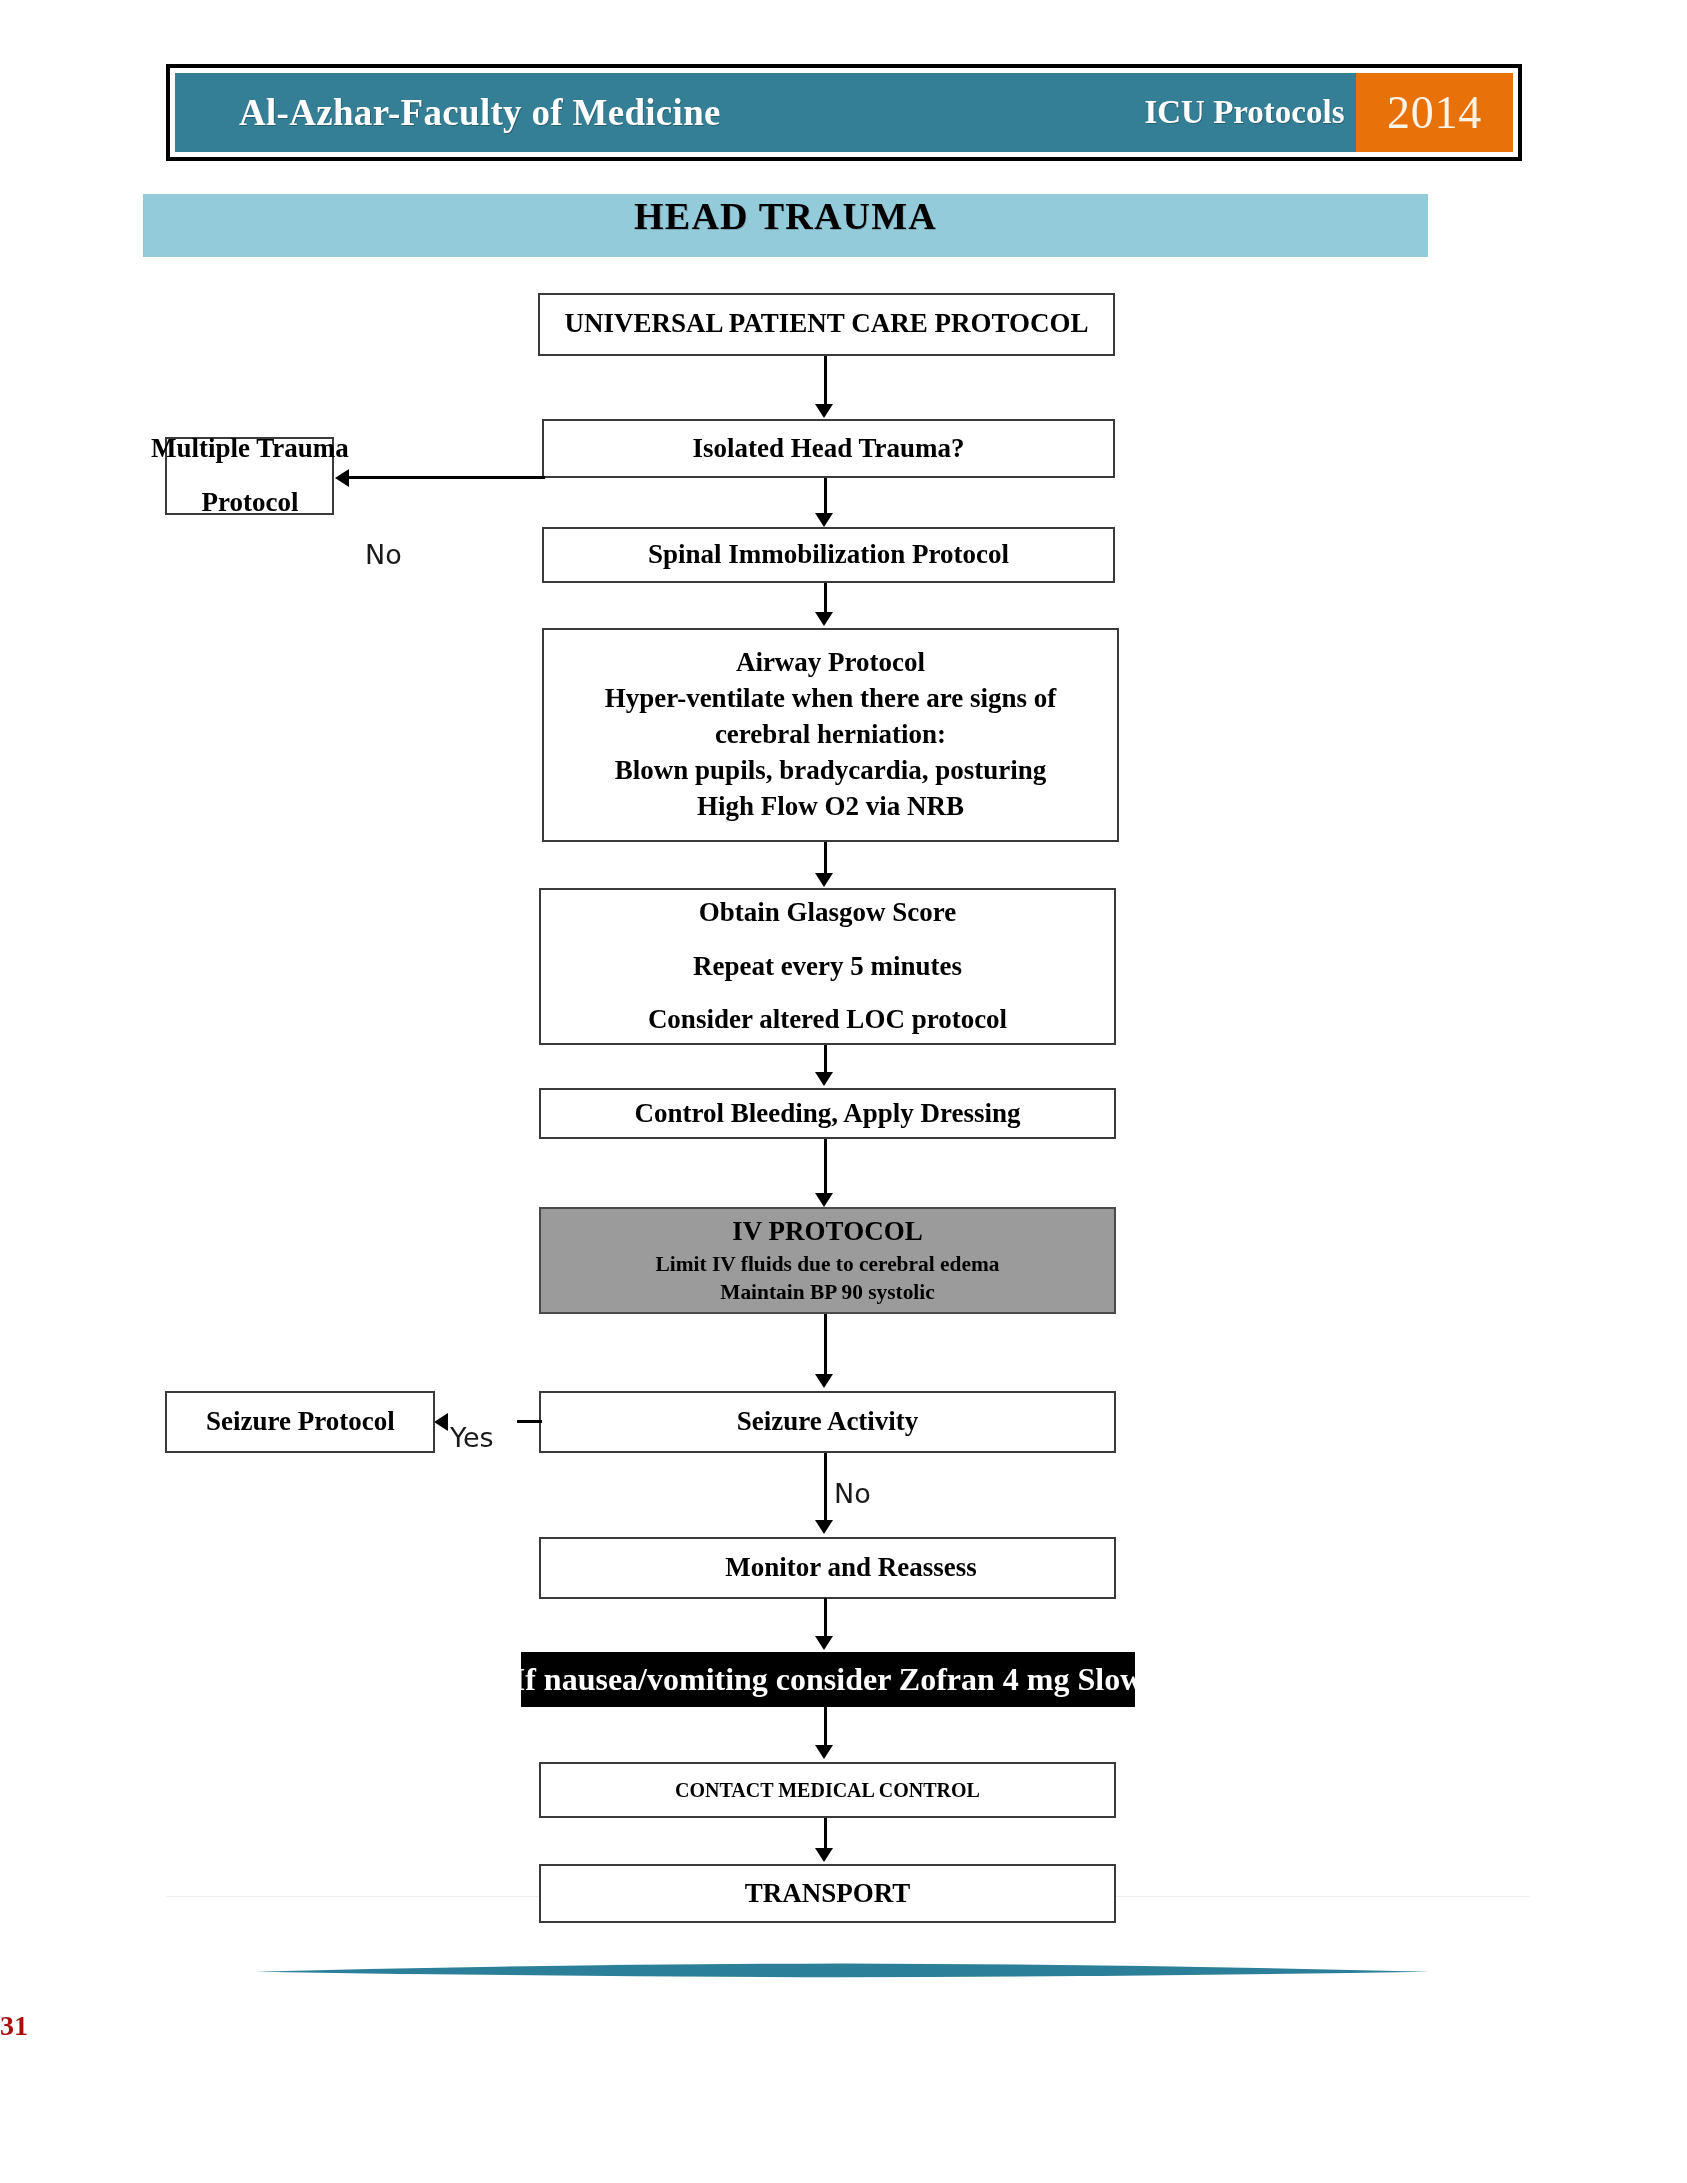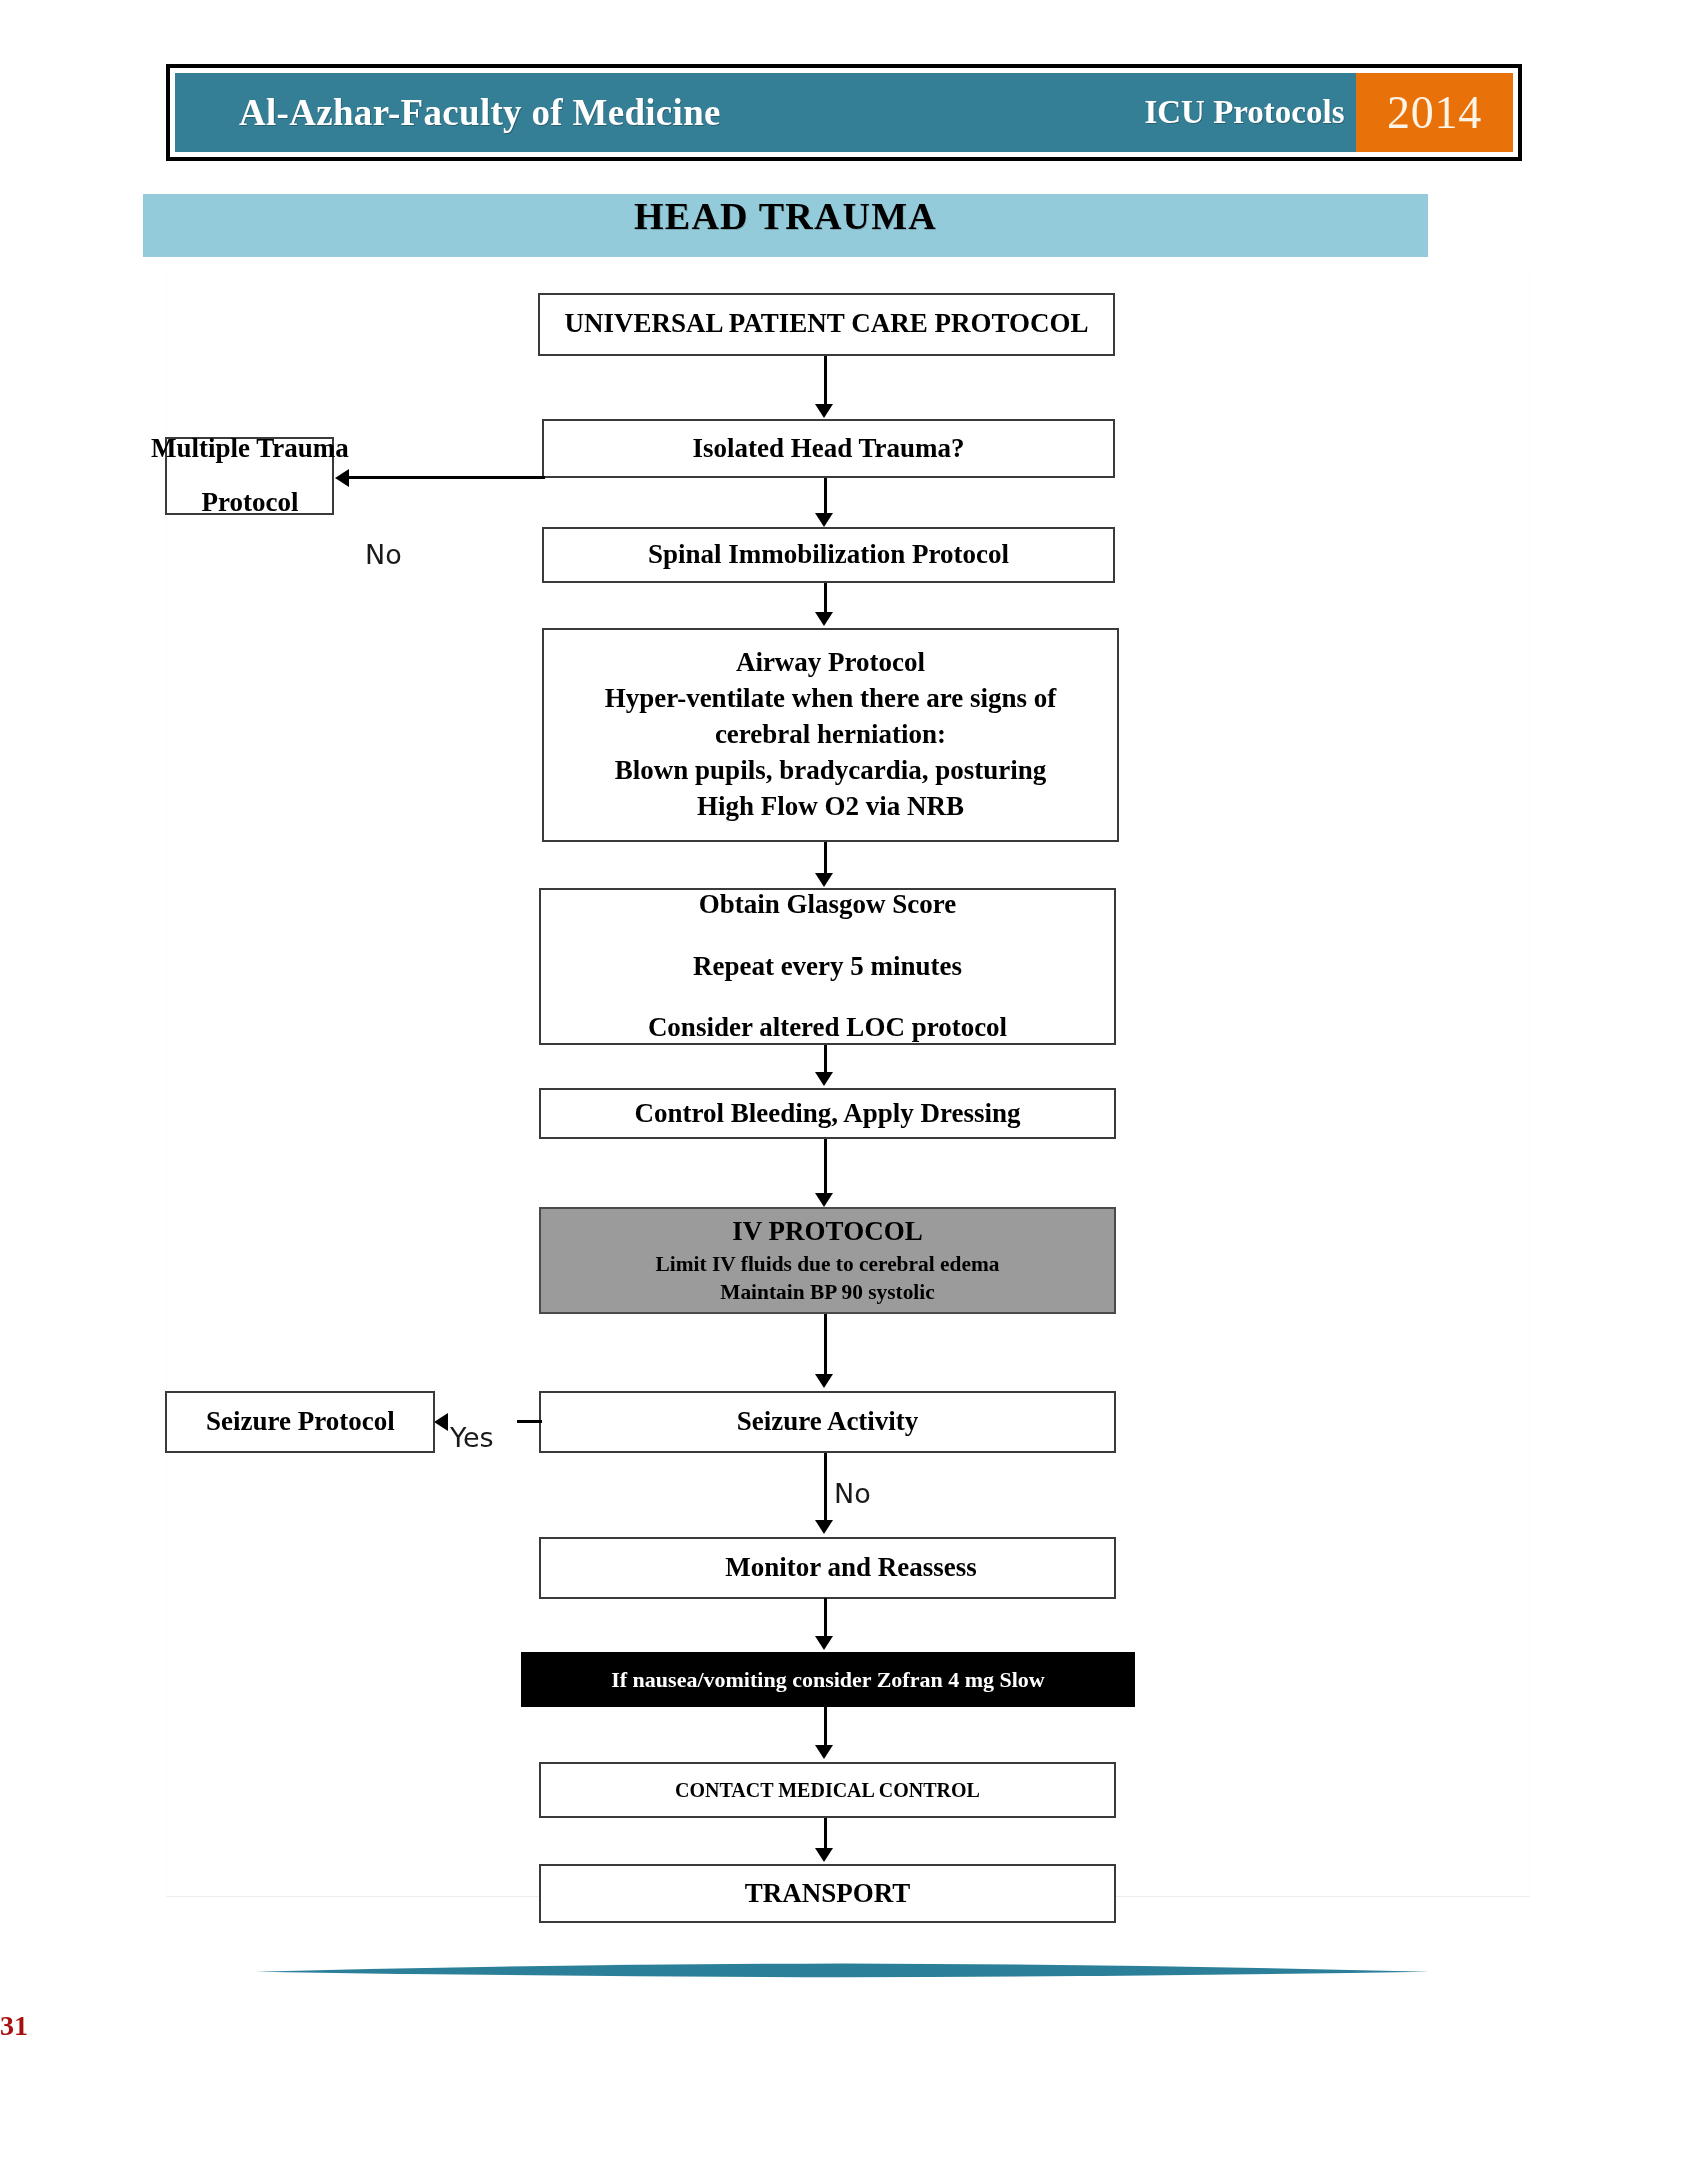--- a/index.html
+++ b/index.html
@@ -121,21 +121,21 @@
     color: #000000;
     font-weight: bold;
     line-height: 1.33;
   }
   .node .ln { display: block; white-space: nowrap; }
 
   .node.gray  { background: #9b9b9b; border-color: #4a4a4a; }
   .node.black { background: #000000; border-color: #000000; color: #ffffff; }
 
   .fs-lg  { font-size: 27px; }
-  .fs-md  { font-size: 22px; }
+  .fs-md  { font-size: 32px; }
   .fs-sm  { font-size: 21.4px; }
   .fs-xs  { font-size: 20px; }
 
   .node.spaced .ln { margin: 9px 0; }
 
   
   .vline {
     position: absolute;
     width: 2.5px;
     background: #000000;
@@ -238,21 +238,21 @@
   <div class="node fs-lg" style="left:375px; top:356px; width:577px; height:214px;">
     <span class="ln">Airway Protocol</span>
     <span class="ln">Hyper-ventilate when there are signs of</span>
     <span class="ln">cerebral herniation:</span>
     <span class="ln">Blown pupils, bradycardia, posturing</span>
     <span class="ln">High Flow O2 via NRB</span>
   </div>
   <div class="vline" style="left:657px; top:570px; width:2.5px; height:36px;"></div>
   <div class="arrow-down" style="left:648px; top:601px;"></div>
 
-  <div class="node fs-lg spaced" style="left:372px; top:616px; width:577px; height:157px;gap:8px;">
+  <div class="node fs-lg spaced" style="left:372px; top:616px; width:577px; height:157px;">
     <span class="ln">Obtain Glasgow Score</span>
     <span class="ln">Repeat every 5 minutes</span>
     <span class="ln">Consider altered LOC protocol</span>
   </div>
   <div class="vline" style="left:657px; top:773px; width:2.5px; height:33px;"></div>
   <div class="arrow-down" style="left:648px; top:800px;"></div>
 
   <div class="node fs-lg" style="left:372px; top:816px; width:577px; height:51px;">
     <span class="ln">Control Bleeding, Apply Dressing</span>
   </div>

